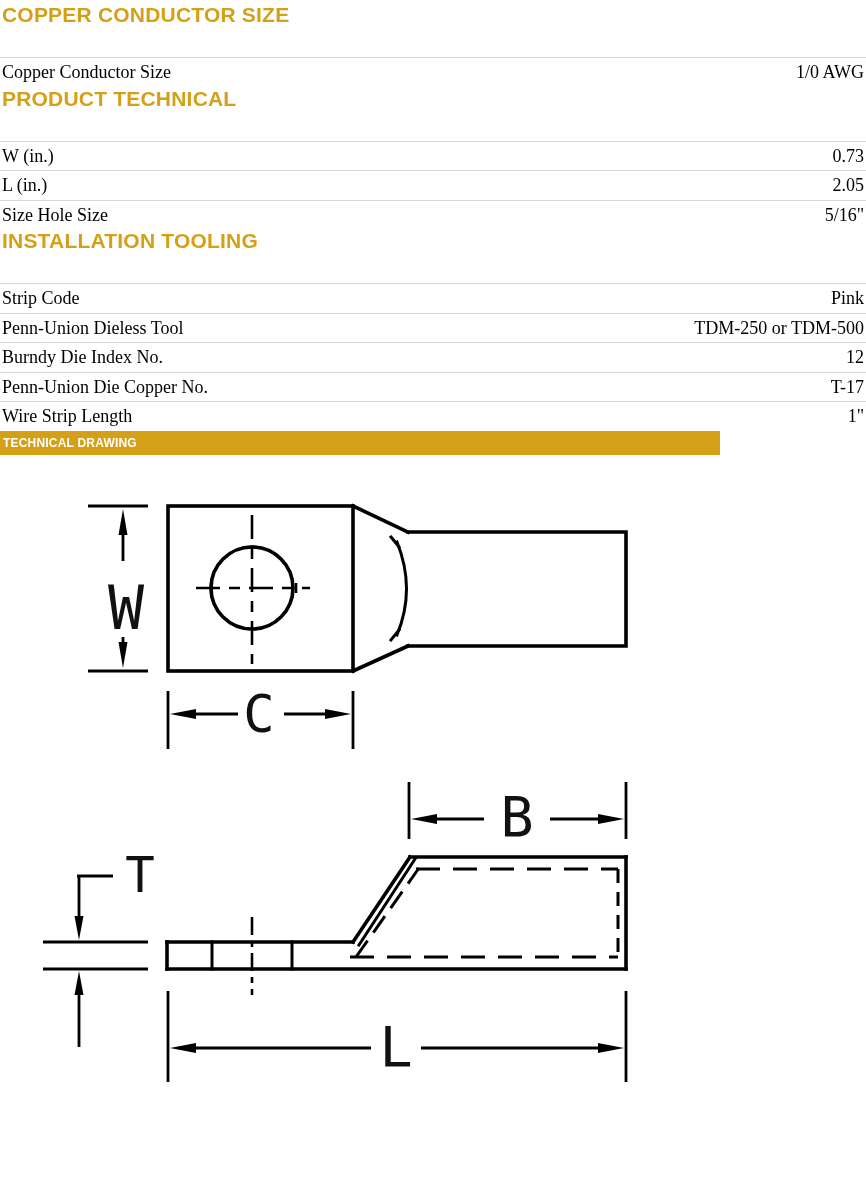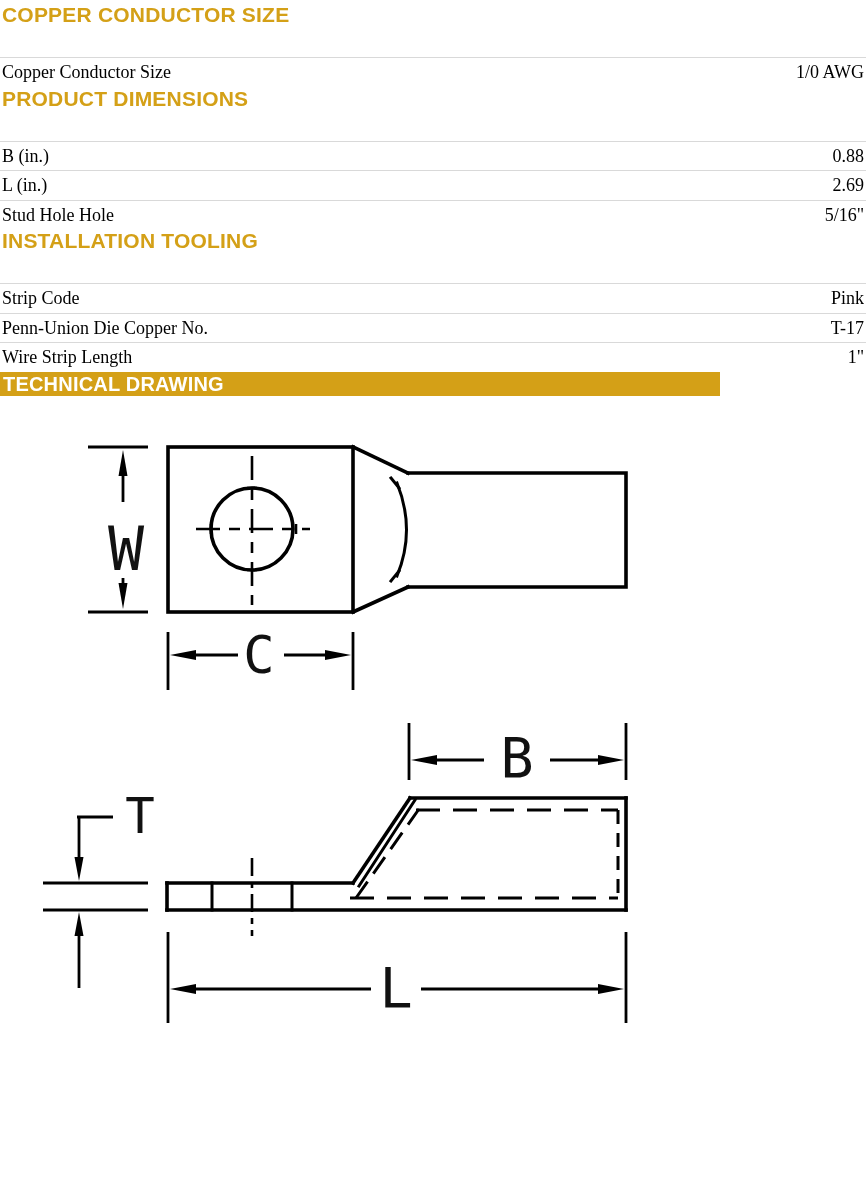--- a/index.html
+++ b/index.html
@@ -36,21 +36,21 @@
   }
   .spec-row .label { text-align: left; white-space: nowrap; }
   .spec-row .value { text-align: left; white-space: nowrap; }
 
   .drawing-bar {
     height: 24px;
     background: #D4A017;
     color: #ffffff;
     font-family: "Liberation Sans", sans-serif;
     font-weight: bold;
-    font-size: 20px;
+    font-size: 12px;
     line-height: 24px;
     padding-left: 3px;
     letter-spacing: 0.2px;
   }
 
   svg.tech-drawing { display: block; }
   .outline   { stroke: #000; stroke-width: 3.6; fill: none; stroke-linecap: square; }
   .outline2  { stroke: #000; stroke-width: 3;   fill: none; stroke-linecap: square; }
   .dimline   { stroke: #000; stroke-width: 2.8; fill: none; stroke-linecap: butt; }
   .extline   { stroke: #000; stroke-width: 3.2; fill: none; stroke-linecap: butt; }
@@ -72,43 +72,51 @@
 
   <h2 class="sec-heading first">COPPER CONDUCTOR SIZE</h2>
 
   <div class="spec-table">
     <div class="spec-row">
       <span class="label">Copper Conductor Size</span>
       <span class="value">1/0 AWG</span>
     </div>
   </div>
 
-  <h2 class="sec-heading">PRODUCT DIMENSIONS</h2>
+  <h2 class="sec-heading">PRODUCT TECHNICAL</h2>
 
   <div class="spec-table">
     <div class="spec-row">
-      <span class="label">B (in.)</span>
-      <span class="value">0.88</span>
+      <span class="label">W (in.)</span>
+      <span class="value">0.73</span>
     </div>
     <div class="spec-row">
       <span class="label">L (in.)</span>
-      <span class="value">2.69</span>
-    </div>
-    <div class="spec-row">
-      <span class="label">Stud Hole Hole</span>
+      <span class="value">2.05</span>
+    </div>
+    <div class="spec-row">
+      <span class="label">Size Hole Size</span>
       <span class="value">5/16"</span>
     </div>
   </div>
 
   <h2 class="sec-heading">INSTALLATION TOOLING</h2>
 
   <div class="spec-table">
     <div class="spec-row">
       <span class="label">Strip Code</span>
       <span class="value">Pink</span>
+    </div>
+    <div class="spec-row">
+      <span class="label">Penn-Union Dieless Tool</span>
+      <span class="value">TDM-250 or TDM-500</span>
+    </div>
+    <div class="spec-row">
+      <span class="label">Burndy Die Index No.</span>
+      <span class="value">12</span>
     </div>
     <div class="spec-row">
       <span class="label">Penn-Union Die Copper No.</span>
       <span class="value">T-17</span>
     </div>
     <div class="spec-row">
       <span class="label">Wire Strip Length</span>
       <span class="value">1"</span>
     </div>
   </div>

